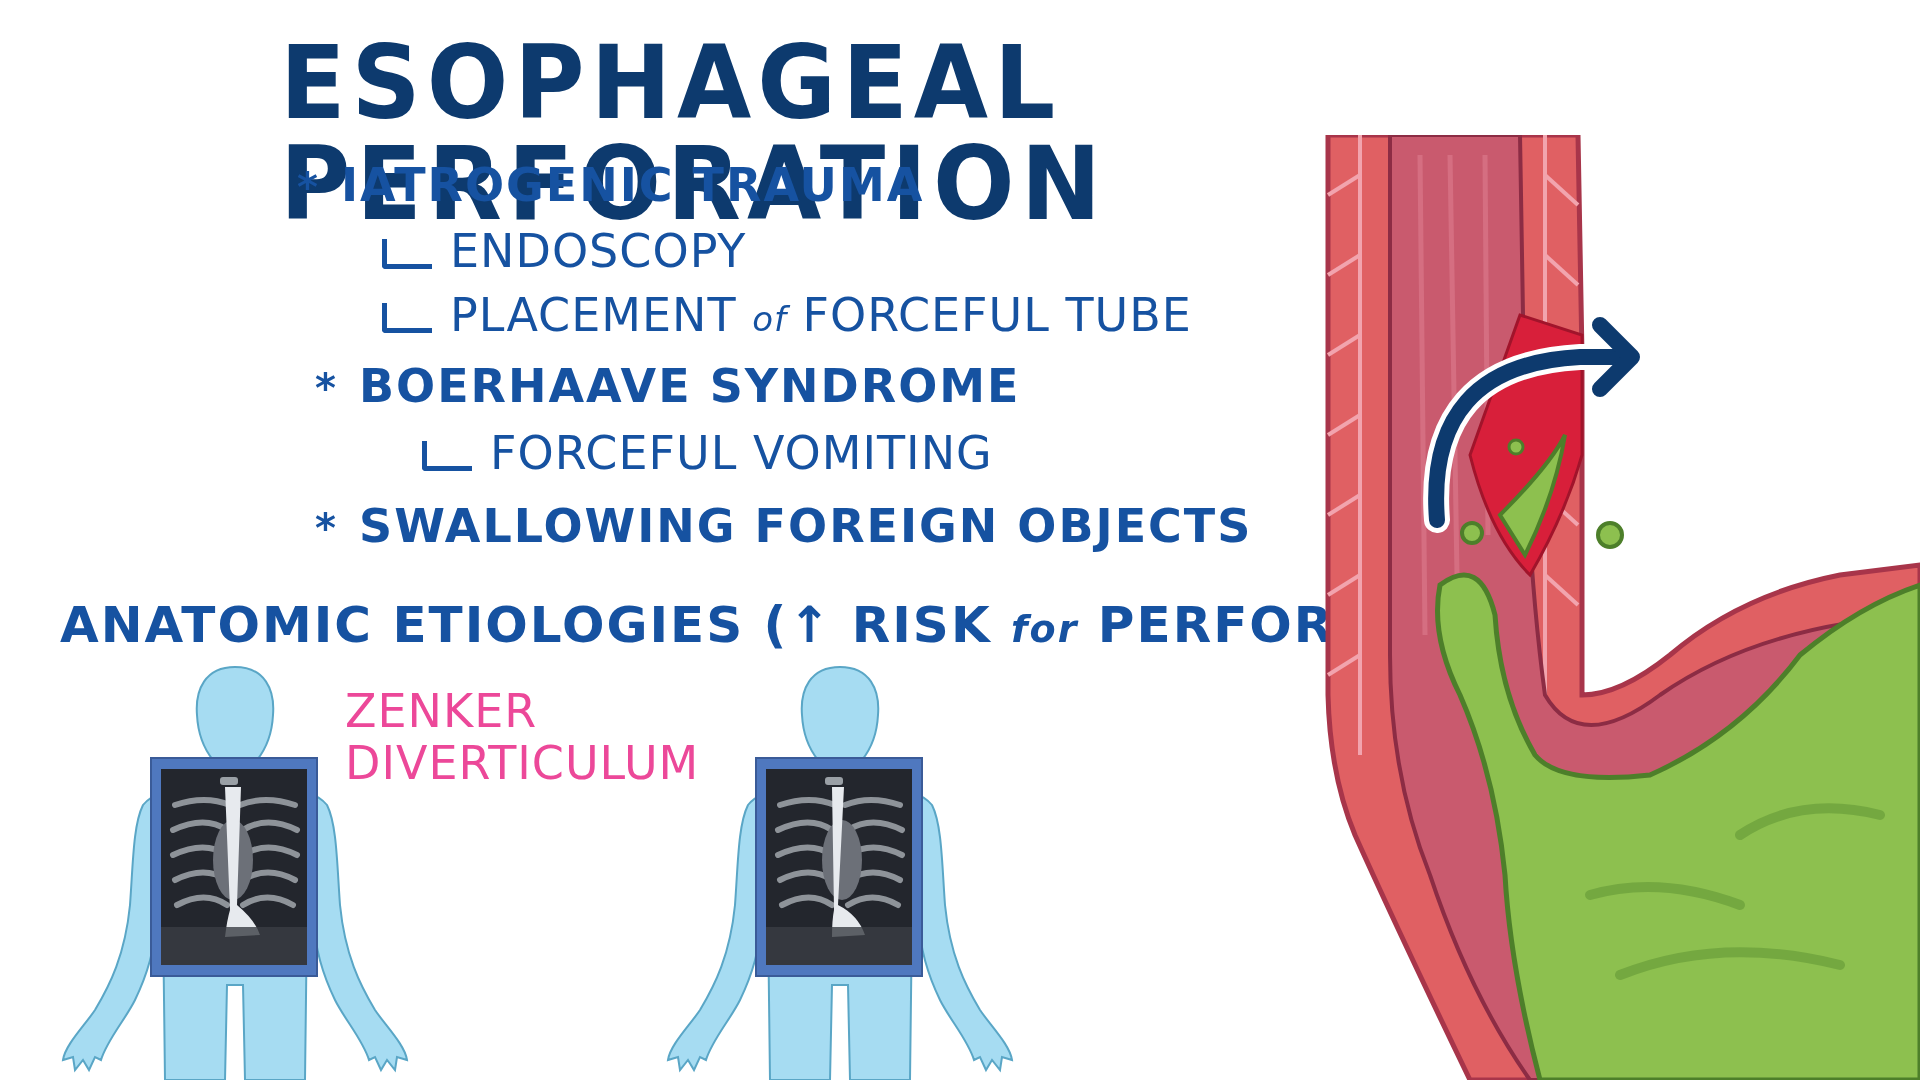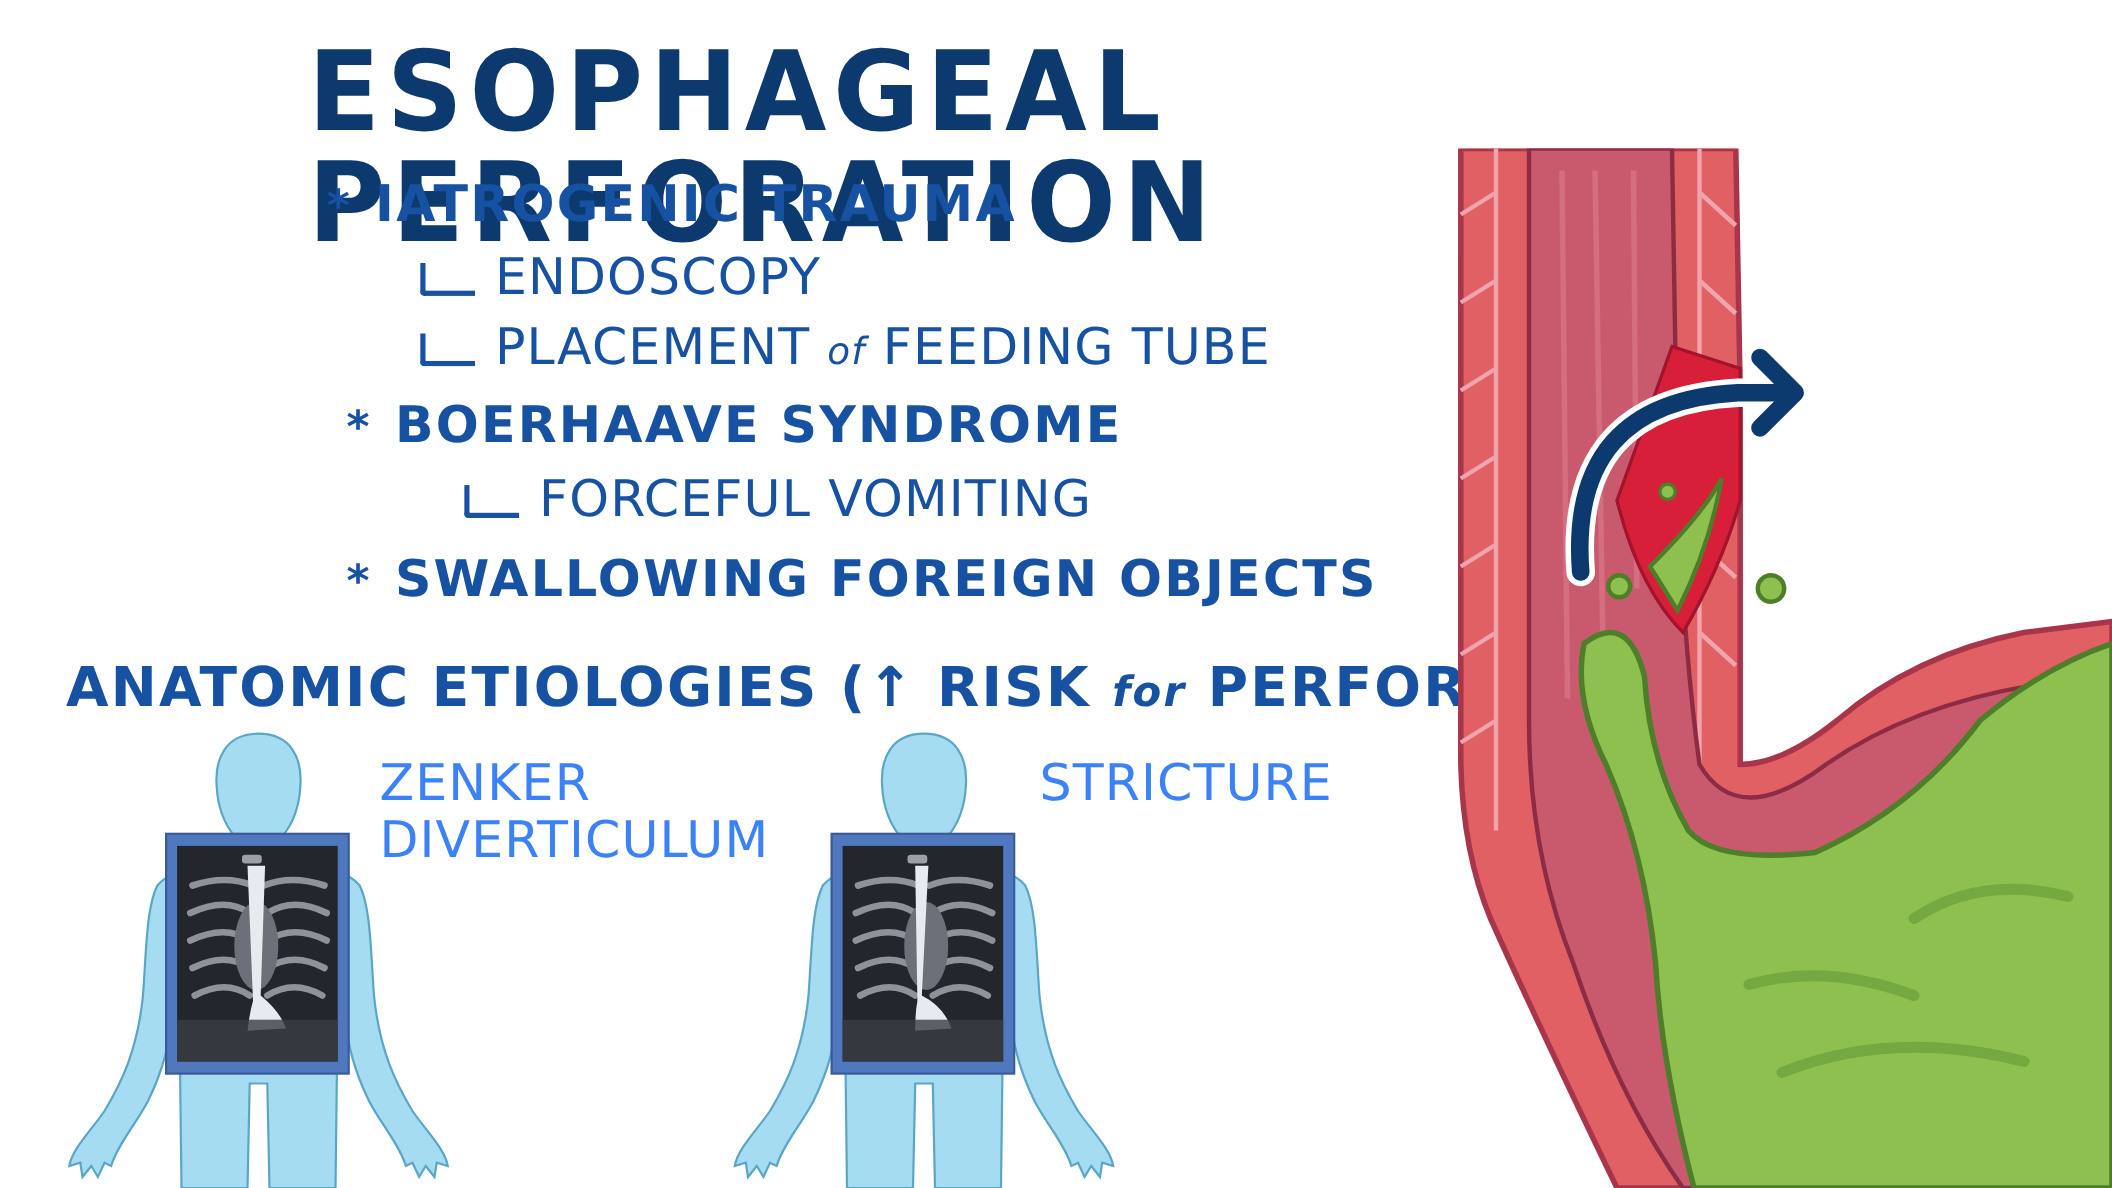--- a/index.html
+++ b/index.html
@@ -8,35 +8,35 @@
   .abs { position:absolute; }
   .title { left:280px; top:38px; font-family:"DejaVu Sans", sans-serif; font-weight:bold;
            font-size:96px; letter-spacing:6px; color:#0d3a6e; line-height:1; transform:scaleY(1.05); }
   .bullet { font-weight:bold; color:#1652a1; font-size:46px; letter-spacing:2px; line-height:1; white-space:nowrap; }
   .bullet .star { display:inline-block; width:44px; font-size:40px; }
   .sub { color:#1652a1; font-size:46px; letter-spacing:1px; line-height:1; white-space:nowrap; font-weight:normal; }
   .sub .elbow { display:inline-block; width:44px; height:30px; border-left:5px solid #1652a1; border-bottom:5px solid #1652a1;
                 border-bottom-left-radius:4px; margin-right:18px; vertical-align:-2px; box-sizing:border-box; width:50px; }
   .small { font-size:34px; font-style:italic; }
   .heading { left:60px; top:600px; font-weight:bold; color:#1652a1; font-size:50px; letter-spacing:2px; white-space:nowrap; line-height:1; }
-  .fig-label { color:#3b82f6; font-size:46px; line-height:52px; letter-spacing:1px; white-space:nowrap; }
+  .fig-label { color:#ec4899; font-size:46px; line-height:52px; letter-spacing:1px; white-space:nowrap; }
 </style>
 </head>
 <body>
 
 <div class="abs title">ESOPHAGEAL PERFORATION</div>
 
 <div class="abs bullet" style="left:297px; top:162px;">
   <span class="star">*</span><span>IATROGENIC TRAUMA</span>
 </div>
 <div class="abs sub" style="left:382px; top:228px;text-align:right;">
   <span class="elbow"></span><span>ENDOSCOPY</span>
 </div>
 <div class="abs sub" style="left:382px; top:292px;">
-  <span class="elbow"></span><span>PLACEMENT </span><span class="small">of</span><span> FEEDING TUBE</span>
+  <span class="elbow"></span><span>PLACEMENT </span><span class="small">of</span><span> FORCEFUL TUBE</span>
 </div>
 <div class="abs bullet" style="left:315px; top:363px;">
   <span class="star">*</span><span>BOERHAAVE SYNDROME</span>
 </div>
 <div class="abs sub" style="left:382px; top:430px;padding-left:40px;">
   <span class="elbow"></span><span>FORCEFUL VOMITING</span>
 </div>
 <div class="abs bullet" style="left:315px; top:503px;">
   <span class="star">*</span><span>SWALLOWING FOREIGN OBJECTS</span>
 </div>
@@ -90,21 +90,20 @@
       <path d="M188 215 Q212 200 240 215"></path>
     <path d="M122 240 Q150 225 172 240"></path>
       <path d="M188 240 Q212 225 238 240"></path>
   </g>
   <rect x="165" y="112" width="18" height="8" rx="3" fill="#9aa0a6"></rect>
   <ellipse cx="182" cy="195" rx="20" ry="40" fill="#6c7078"></ellipse>
   <path d="M172 122 L184 122 L178 240 Q198 250 205 270 L172 272 Q172 255 174 245 Z" fill="#e7eaee"></path>
   <rect x="106" y="262" width="146" height="38" fill="#3a3d44" opacity="0.8"></rect>
 </svg>
 <div class="abs fig-label" style="left:945px; top:685px;">
-  <div>STRICTURE</div>
 </div>
 
 <svg class="abs" style="left:1320px; top:135px;" width="600" height="945" viewBox="0 0 600 945">
 
   <path d="M8 0 L258 0 L262 220 L262 560 Q300 560 350 520 Q420 460 520 440 L600 430 L600 945 L150 945 Q80 800 35 700 Q10 640 8 560 Z" fill="#e06063" stroke="#a8354a" stroke-width="5"></path>
 
   <g stroke="#f2a4ae" stroke-width="4" fill="none">
     <path d="M40 0 L40 620"></path>
       <path d="M225 0 L225 560"></path>
     <path d="M8 60 L40 40"></path>

